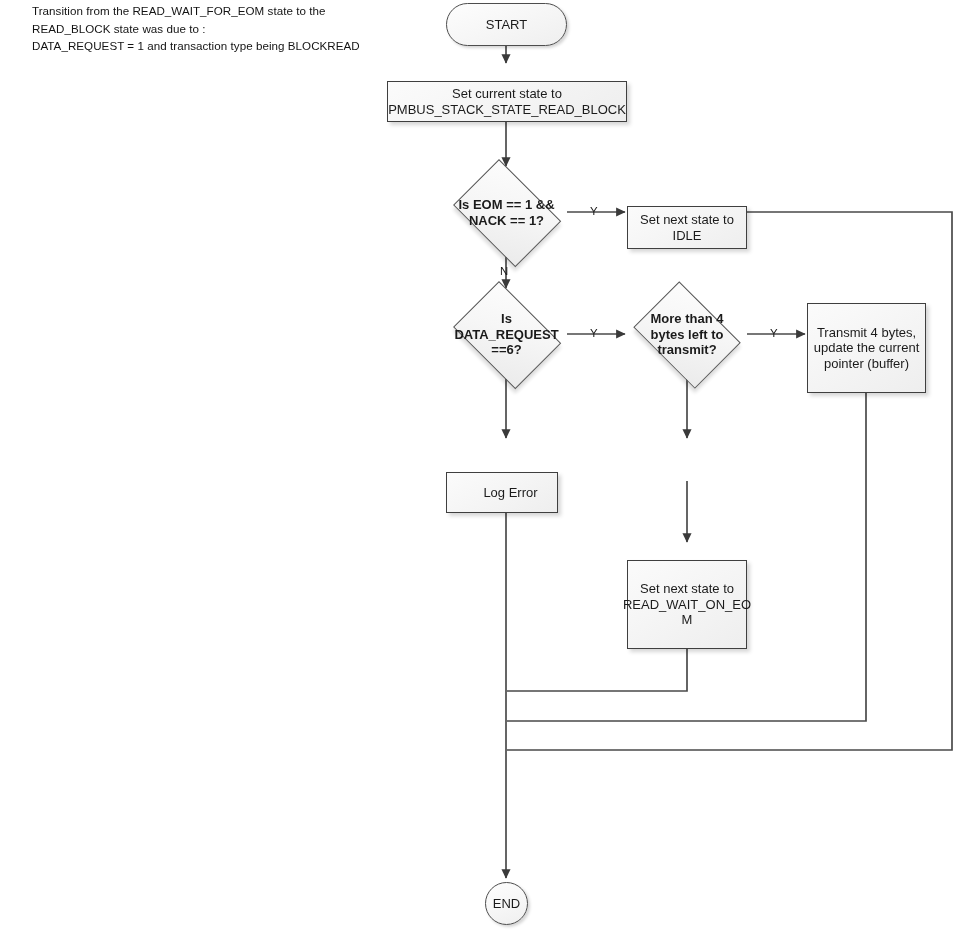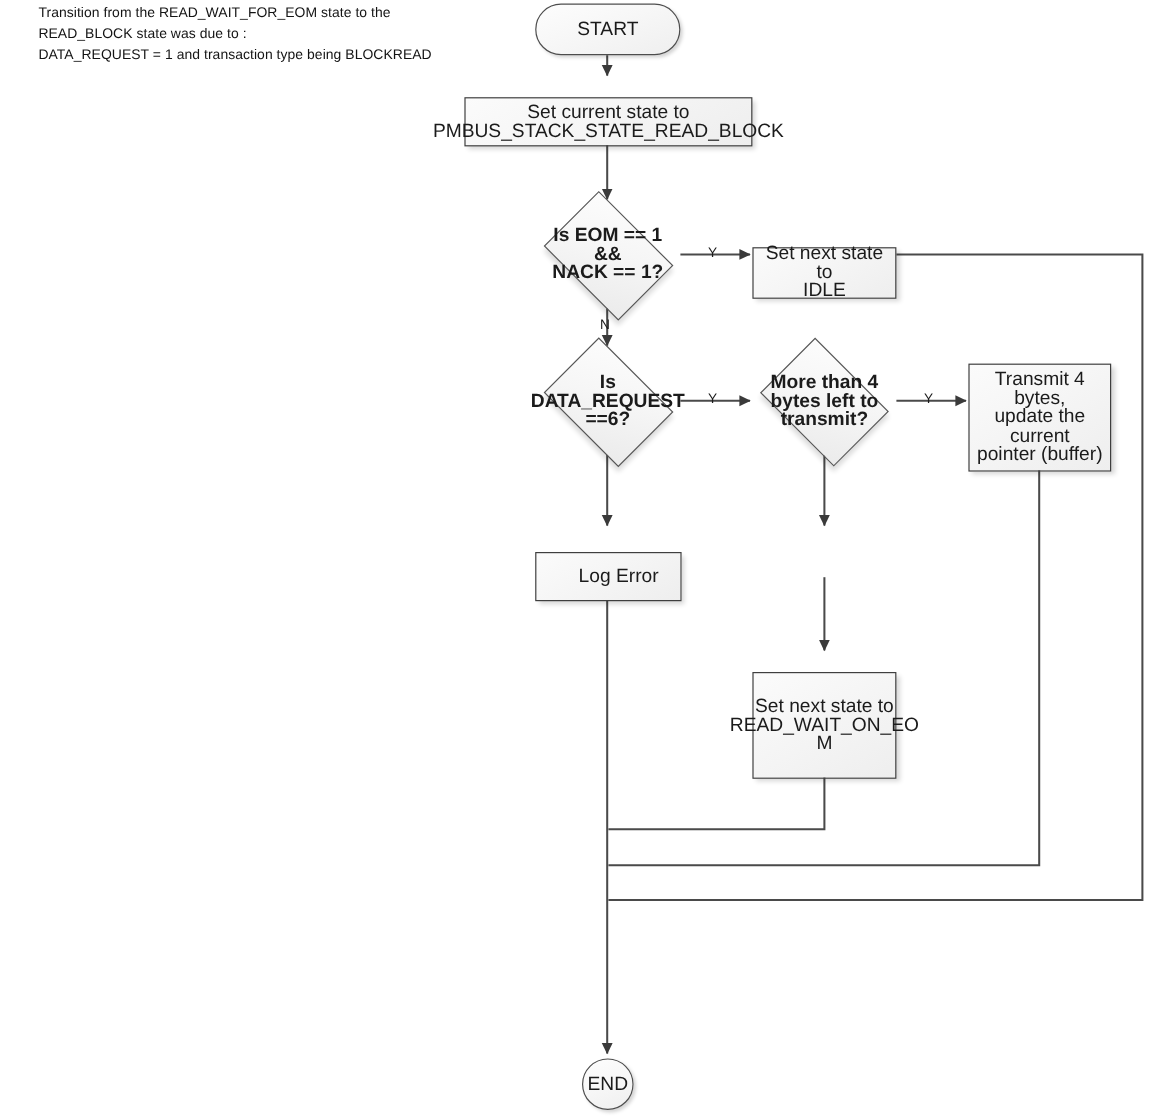--- a/index.html
+++ b/index.html
@@ -48,21 +48,21 @@
     position: absolute;
     box-sizing: border-box;
     display: flex;
     align-items: center;
     justify-content: center;
     text-align: center;
   }
   .node .cap {
     position: relative;
     z-index: 3;
-    font-size: 16px;
+    font-size: 13px;
     line-height: 15.5px;
     color: #1b1b1b;
     padding: 0 4px;
     white-space: pre-line;
   }
 
   
   .terminator {
     border: 1.2px solid #4d4d4d;
     border-radius: 100px;
@@ -189,21 +189,21 @@
 bytes left to
 transmit?</span>
   </div>
 
   <div class="node process" style="left:807px; top:287px; width:119px; height:90px;">
     <span class="cap">Transmit 4 bytes,
 update the current
 pointer (buffer)</span>
   </div>
 
-  <div class="node process" style="left:446px; top:444px; width:122px; height:41px;padding-left:17px;">
+  <div class="node process" style="left:446px; top:456px; width:112px; height:41px;padding-left:17px;">
     <span class="cap">Log Error</span>
   </div>
 
 
   <div class="node process" style="left:627px; top:544px; width:120px; height:89px;">
     <span class="cap">Set next state to
 READ_WAIT_ON_EO
 M</span>
   </div>
 

